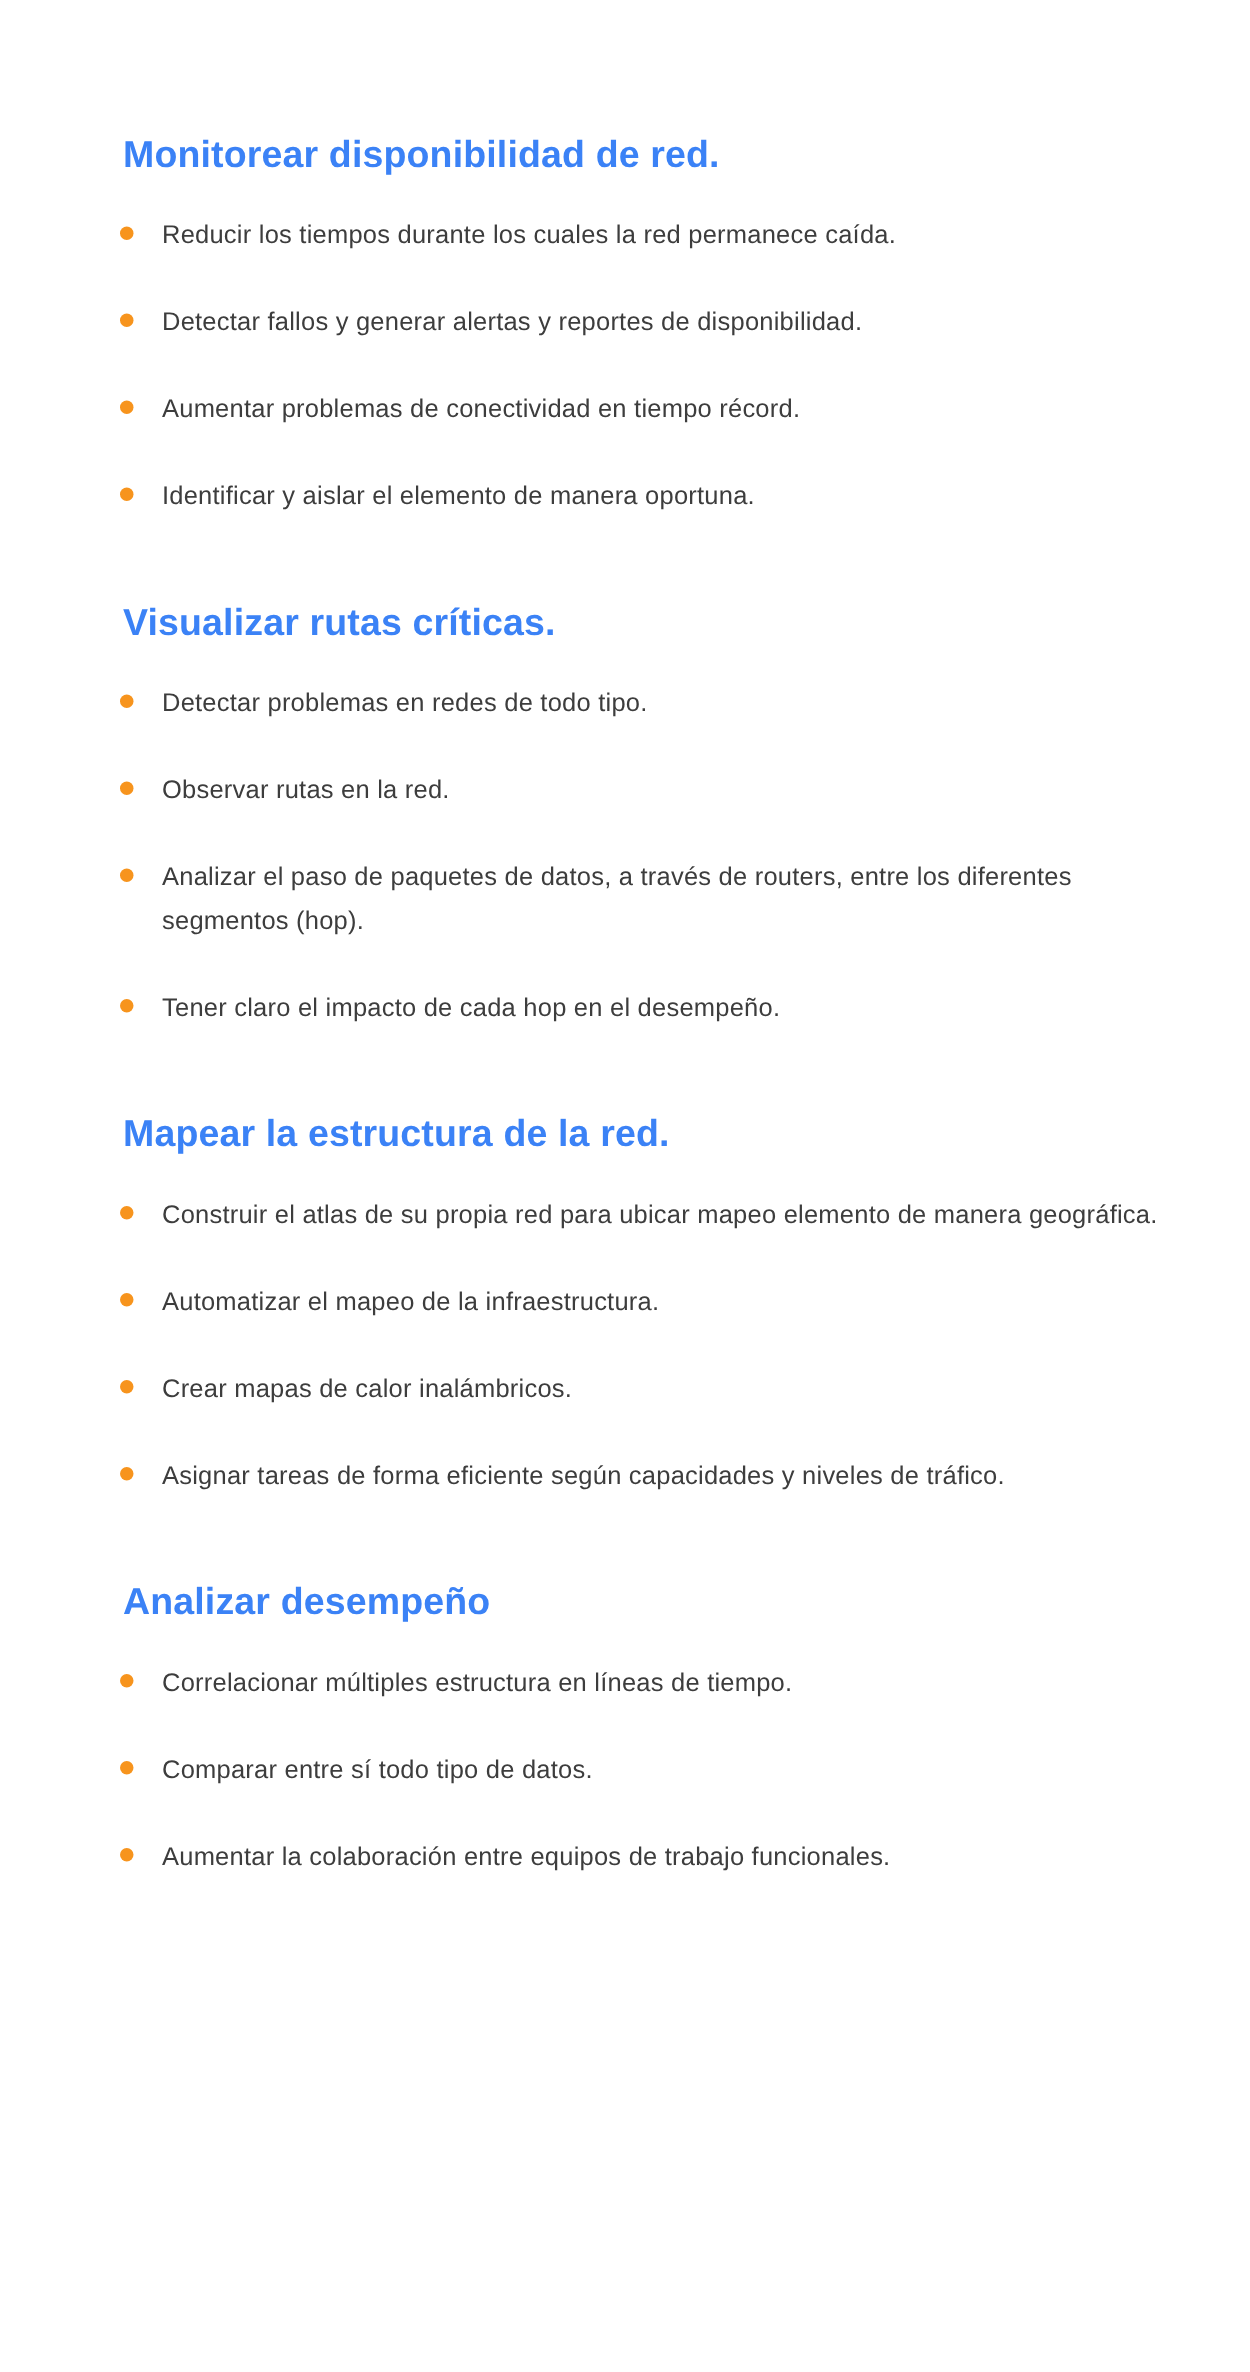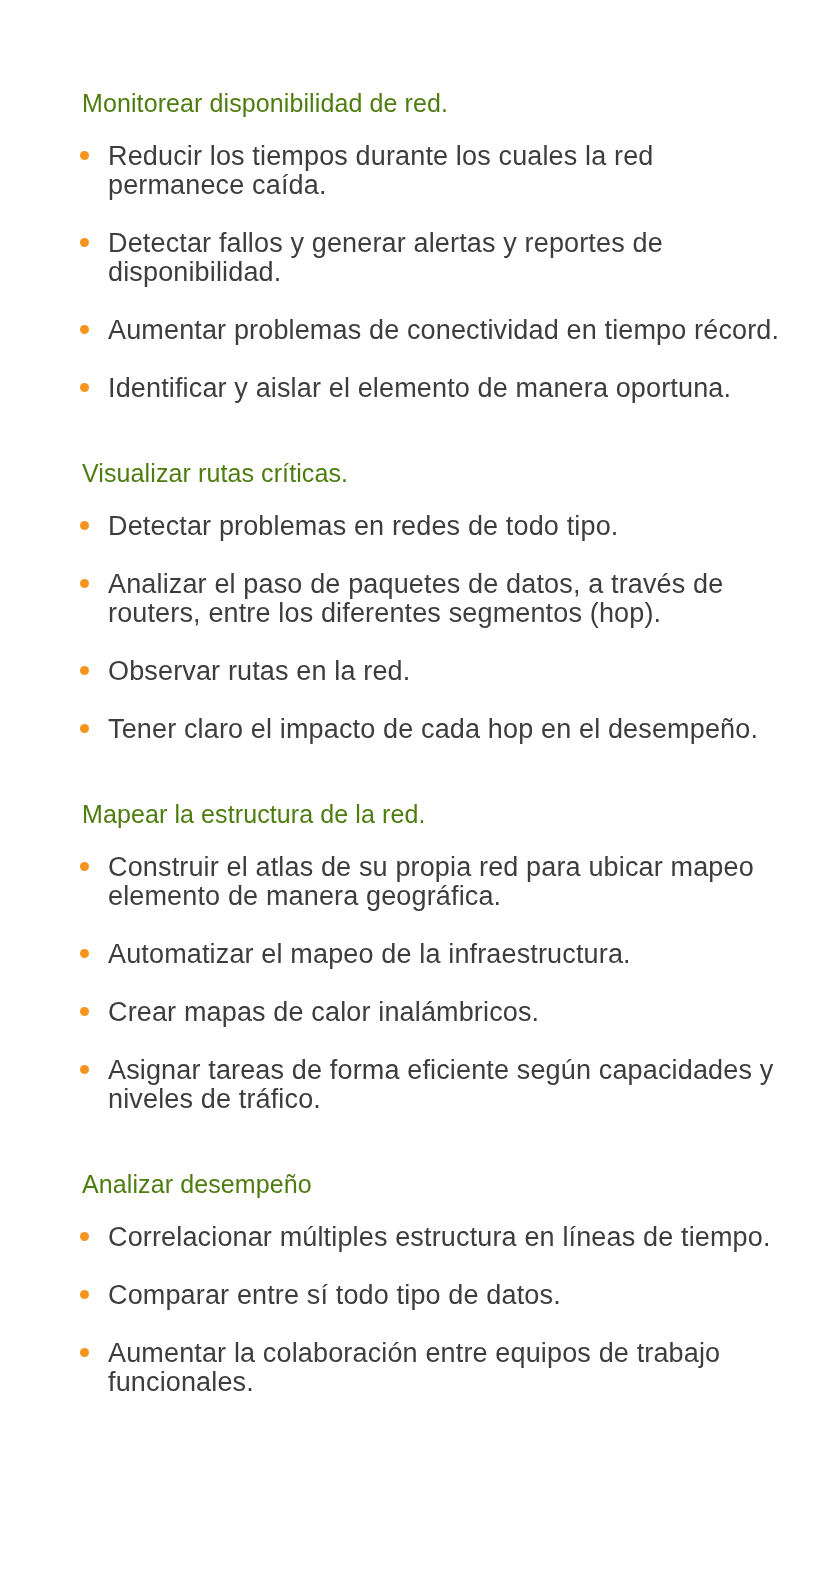--- a/index.html
+++ b/index.html
@@ -20,35 +20,35 @@
       width: 700px;
     }
     .section {
       margin: 0;
     }
     .section + .section {
       margin-top: 53px;
     }
     .section-title {
       font-size: 25px;
-      font-weight: normal;
+      font-weight: bold;
       line-height: 34px;
       margin: 0 0 22px 0;
-      color: #4d7c0f;
+      color: #3b82f6;
       letter-spacing: 0.1px;
     }
     .bullet-list {
       list-style: none;
       margin: 0;
       padding: 0;
     }
     .bullet-item {
       position: relative;
       padding-left: 26px;
-      font-size: 27px;
+      font-size: 17px;
       line-height: 29px;
       margin: 0 0 29px 0;
       color: #3d3d3d;
       letter-spacing: 0.15px;
     }
     .bullet-item:last-child {
       margin-bottom: 0;
     }
     .bullet-dot {
       position: absolute;
@@ -89,25 +89,25 @@
 
   <section class="section">
     <h2 class="section-title">Visualizar rutas críticas.</h2>
     <ul class="bullet-list">
       <li class="bullet-item">
         <span class="bullet-dot"></span>
         <span>Detectar problemas en redes de todo tipo.</span>
       </li>
       <li class="bullet-item">
         <span class="bullet-dot"></span>
-        <span>Analizar el paso de paquetes de datos, a través de routers, entre los diferentes segmentos (hop).</span>
+        <span>Observar rutas en la red.</span>
       </li>
       <li class="bullet-item">
         <span class="bullet-dot"></span>
-        <span>Observar rutas en la red.</span>
+        <span>Analizar el paso de paquetes de datos, a través de routers, entre los diferentes segmentos (hop).</span>
       </li>
       <li class="bullet-item">
         <span class="bullet-dot"></span>
         <span>Tener claro el impacto de cada hop en el desempeño.</span>
       </li>
     </ul>
   </section>
 
   <section class="section">
     <h2 class="section-title">Mapear la estructura de la red.</h2>

